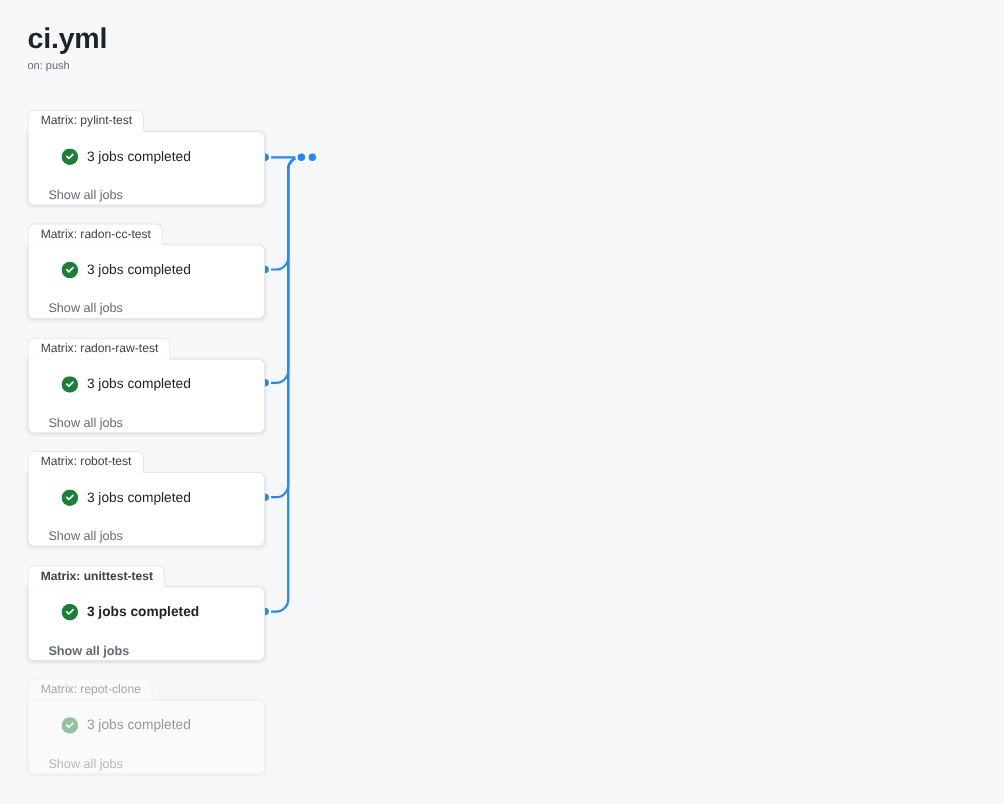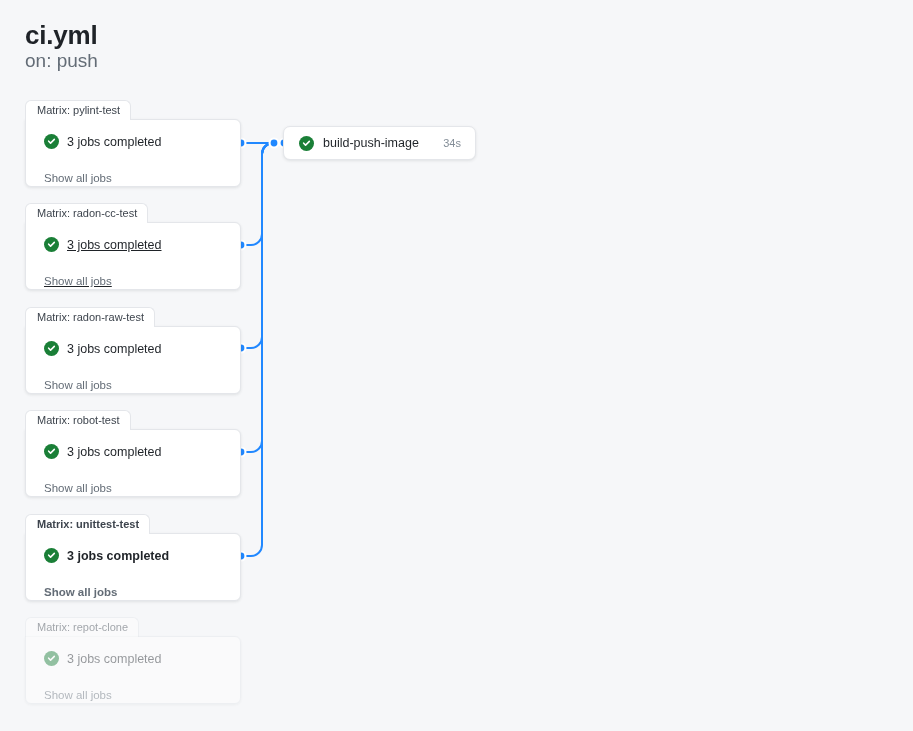--- a/index.html
+++ b/index.html
@@ -23,21 +23,21 @@
     top: 22px;
   }
   .wf-title {
     font-size: 26px;
     font-weight: bold;
     line-height: 26px;
     color: #1f2328;
     letter-spacing: -0.2px;
   }
   .wf-subtitle {
-    font-size: 19px;
+    font-size: 10px;
     line-height: 20px;
     color: #636c76;
     margin-top: 3px;
   }
 
   
   .graph {
     position: absolute;
     left: 0;
     top: 0;
@@ -87,22 +87,23 @@
     padding: 14px 0 0 18px;
     z-index: 1;
   }
   .matrix-node.is-faded .matrix-tab,
   .matrix-node.is-faded .matrix-body {
     opacity: 0.45;
   }
 
   .status-row {
     display: flex;
-    align-items: flex-start;
+    align-items: flex-end;
     gap: 8px;
+    margin-left: 12px;
   }
   .check-icon {
     width: 15px;
     height: 15px;
     flex: 0 0 15px;
     display: block;
   }
   .status-text {
     font-size: 12.5px;
     line-height: 16px;
@@ -189,21 +190,21 @@
       <div class="matrix-node" style="left: 25px; top: 100px;"><div class="matrix-tab">Matrix: pylint-test</div><div class="matrix-body">
           <div class="status-row">
   <svg class="check-icon" viewBox="0 0 16 16" aria-hidden="true">
     <circle cx="8" cy="8" r="8" fill="#1a7f37"></circle>
     <path d="M11.6 5.1a.85.85 0 0 1 0 1.2l-4 4a.85.85 0 0 1-1.2 0L4.4 8.3a.85.85 0 1 1 1.2-1.2L7 8.5l3.4-3.4a.85.85 0 0 1 1.2 0Z" fill="#ffffff"></path>
   </svg>
             <span class="status-text">3 jobs completed</span>
           </div>
           <div class="show-all">Show all jobs</div>
         </div></div>
-      <div class="matrix-node" style="left: 25px; top: 203px; text-decoration: underline;"><div class="matrix-tab">Matrix: radon-cc-test</div><div class="matrix-body">
+      <div class="matrix-node" style="left: 25px; top: 203px;"><div class="matrix-tab">Matrix: radon-cc-test</div><div class="matrix-body">
           <div class="status-row">
   <svg class="check-icon" viewBox="0 0 16 16" aria-hidden="true">
     <circle cx="8" cy="8" r="8" fill="#1a7f37"></circle>
     <path d="M11.6 5.1a.85.85 0 0 1 0 1.2l-4 4a.85.85 0 0 1-1.2 0L4.4 8.3a.85.85 0 1 1 1.2-1.2L7 8.5l3.4-3.4a.85.85 0 0 1 1.2 0Z" fill="#ffffff"></path>
   </svg>
             <span class="status-text">3 jobs completed</span>
           </div>
           <div class="show-all">Show all jobs</div>
         </div></div>
       <div class="matrix-node" style="left: 25px; top: 307px;"><div class="matrix-tab">Matrix: radon-raw-test</div><div class="matrix-body">
@@ -241,22 +242,14 @@
   <svg class="check-icon" viewBox="0 0 16 16" aria-hidden="true">
     <circle cx="8" cy="8" r="8" fill="#1a7f37"></circle>
     <path d="M11.6 5.1a.85.85 0 0 1 0 1.2l-4 4a.85.85 0 0 1-1.2 0L4.4 8.3a.85.85 0 1 1 1.2-1.2L7 8.5l3.4-3.4a.85.85 0 0 1 1.2 0Z" fill="#ffffff"></path>
   </svg>
             <span class="status-text">3 jobs completed</span>
           </div>
           <div class="show-all">Show all jobs</div>
         </div></div>
     </div>
 
-  <div class="build-node" id="build-node" style="left: 283px; top: 126px; width: 193px; height: 34px;">
-    <svg class="build-check" viewBox="0 0 16 16" aria-hidden="true">
-      <circle cx="8" cy="8" r="8" fill="#1a7f37"></circle>
-      <path d="M11.6 5.1a.85.85 0 0 1 0 1.2l-4 4a.85.85 0 0 1-1.2 0L4.4 8.3a.85.85 0 1 1 1.2-1.2L7 8.5l3.4-3.4a.85.85 0 0 1 1.2 0Z" fill="#ffffff"></path>
-    </svg>
-    <span class="build-label">build-push-image</span>
-    <span class="build-duration">34s</span>
-  </div>
 
 </div>
 
 </body></html>

